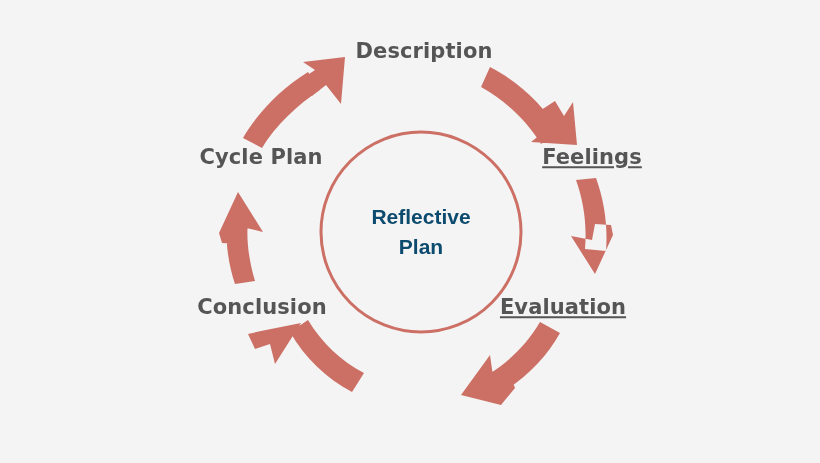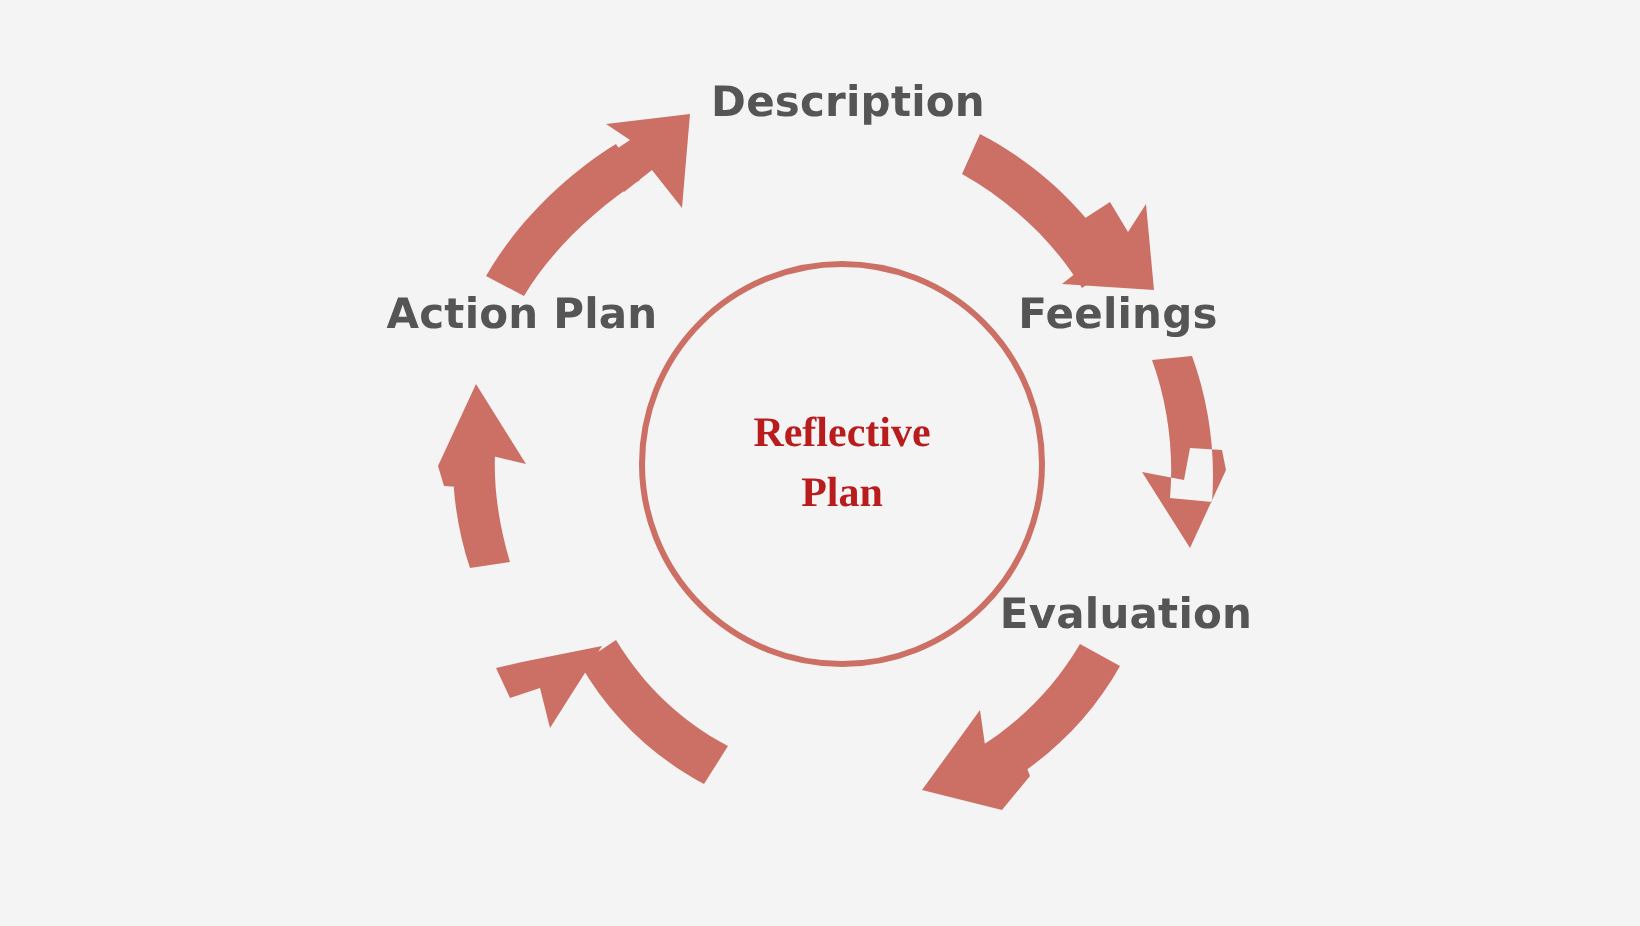--- a/index.html
+++ b/index.html
@@ -39,24 +39,24 @@
     line-height: 1.12;
     text-align: center;
     user-select: none;
   }
   .center-label {
     position: absolute;
     left: 421px;
     top: 232px;
     transform: translate(-50%, -50%);
     text-align: center;
-    font-family: Liberation Serif, serif;
+    font-family: Liberation Sans, sans-serif;
     font-weight: bold;
     font-size: 21px;
-    color: #b91c1c;
+    color: #0c4a6e;
     line-height: 1.42;
     white-space: nowrap;
     user-select: none;
   }
   .center-label span { display: block; }
 </style>
 </head>
 <body>
 
 <div id="diagram-root">
@@ -115,26 +115,27 @@
                C 228,263 225,240 227,217
                L 248,219
                C 246,240 249,261 255,281
                Z
                M 219,233 L 238,192 L 263,232 L 242,227 L 238,244 L 222,243 Z"></path>
     </g>
   </svg>
 
   <div class="node-label" style="left:424px; top:52px;">Description</div>
 
-  <div class="node-label" style="left:559px; top:158px;">Feelings</div>
+  <div class="node-label" style="left:592px; top:158px;text-decoration:underline;">Feelings</div>
 
-  <div class="node-label" style="left:563px; top:308px;">Evaluation</div>
+  <div class="node-label" style="left:563px; top:308px;text-decoration:underline;">Evaluation</div>
 
 
+  <div class="node-label" style="left:262px; top:308px;">Conclusion</div>
 
-  <div class="node-label" style="left:261px; top:158px;">Action Plan</div>
+  <div class="node-label" style="left:261px; top:158px;">Cycle Plan</div>
 
   <div class="center-label">
     <span>Reflective</span>
     <span>Plan</span>
   </div>
 
 </div>
 
 </body></html>

